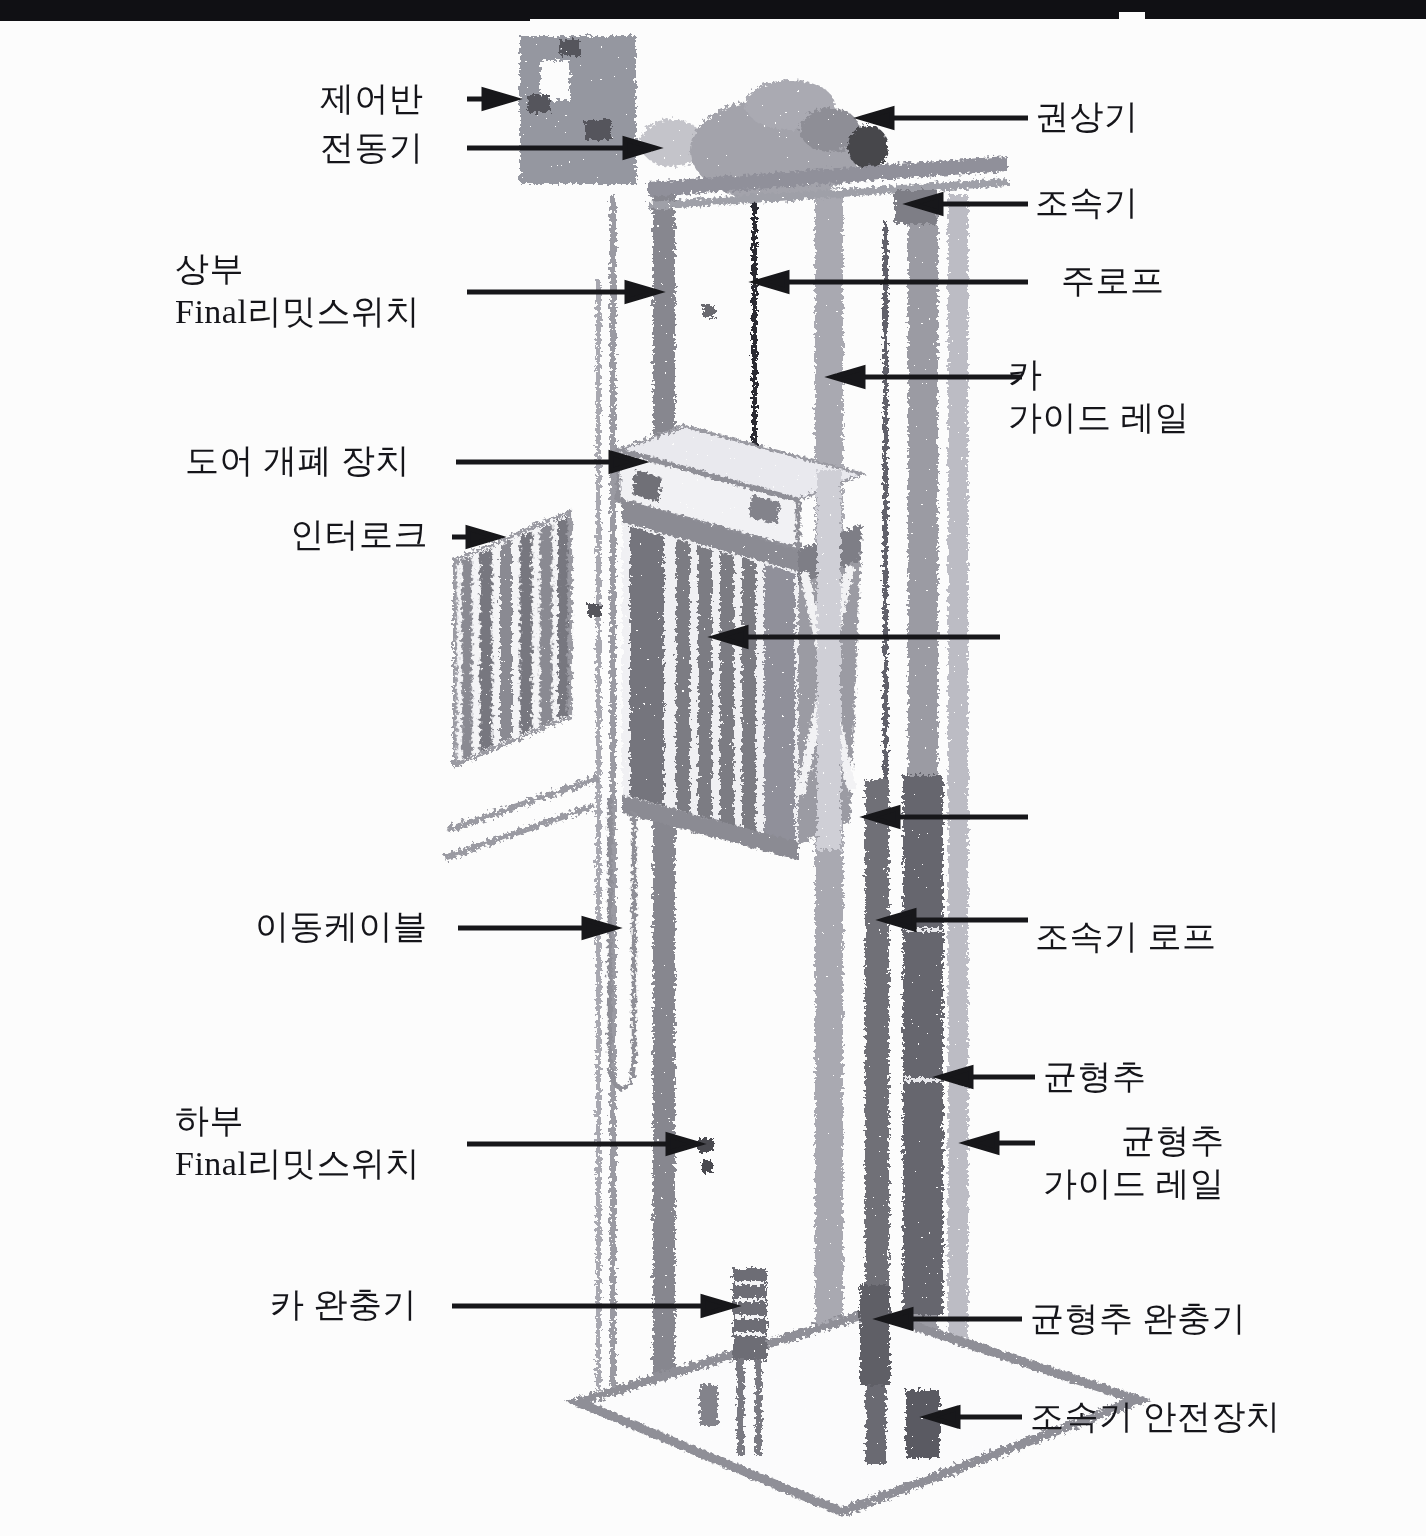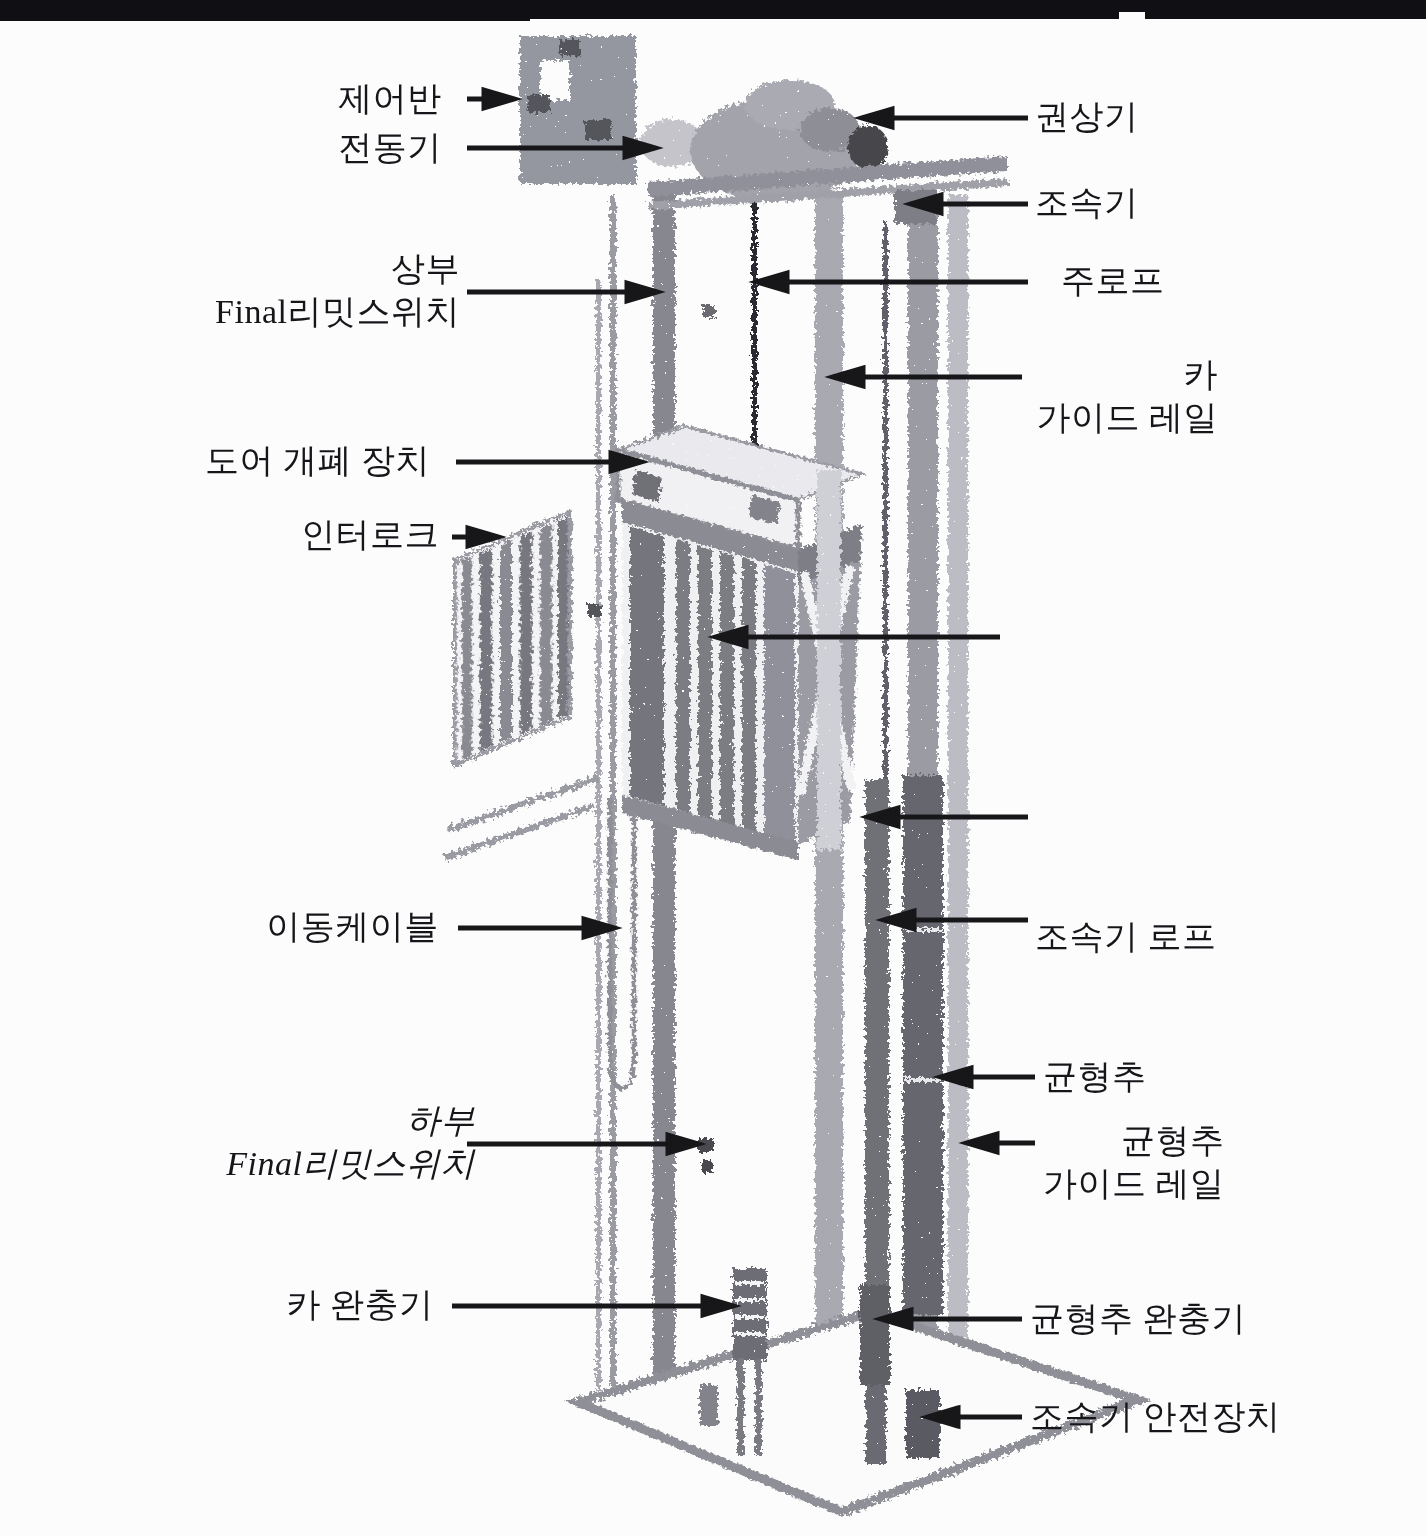--- a/index.html
+++ b/index.html
@@ -13,22 +13,22 @@
   .topbar{position:absolute;left:0;top:0;width:1426px;height:19px;background:#101014;}
   .topbar .notch{position:absolute;left:1119px;top:12px;width:26px;height:7px;background:#fcfcfc;}
   .topbar .thick{position:absolute;left:0;top:15px;width:530px;height:6px;background:#101014;}
   svg.diagram{position:absolute;left:0;top:0;}
   .label{
     position:absolute;
     font-size:34px;line-height:1.26;
     color:#15151a;letter-spacing:0.5px;white-space:nowrap;
   }
   .label .l2{display:block;}
-  .ta-r{text-align:center;}
-  .ta-c{text-align:right;}
+  .ta-r{text-align:left;}
+  .ta-c{text-align:left;}
   .ta-l{text-align:right;}
 </style>
 </head>
 <body>
 
 <div class="page">
 
   <div class="topbar">
     <div class="thick"></div>
     <div class="notch"></div>
@@ -232,21 +232,21 @@
 
   <div class="label ta-r" style="left:320px;top:78px;width:140px;">제어반</div>
   <div class="label ta-r" style="left:320px;top:127px;width:140px;">전동기</div>
   <div class="label ta-c" style="left:175px;top:248px;width:285px;">
     <span>상부</span>
     <span class="l2">Final리밋스위치</span>
   </div>
   <div class="label ta-r" style="left:185px;top:440px;width:265px;">도어 개폐 장치</div>
   <div class="label ta-r" style="left:290px;top:514px;width:160px;">인터로크</div>
   <div class="label ta-r" style="left:255px;top:906px;width:195px;">이동케이블</div>
-  <div class="label ta-c" style="left:190px;top:1100px;width:285px;font-style:italic;">
+  <div class="label ta-c" style="left:175px;top:1100px;width:285px;">
     <span>하부</span>
     <span class="l2">Final리밋스위치</span>
   </div>
   <div class="label ta-r" style="left:270px;top:1284px;width:180px;">카 완충기</div>
 
   <div class="label ta-l" style="left:1035px;top:96px;">권상기</div>
   <div class="label ta-l" style="left:1035px;top:182px;">조속기</div>
   <div class="label ta-l" style="left:1035px;top:260px;margin-left:26px;">주로프</div>
   <div class="label ta-c" style="left:1008px;top:354px;width:210px;">
     <span>카</span>

